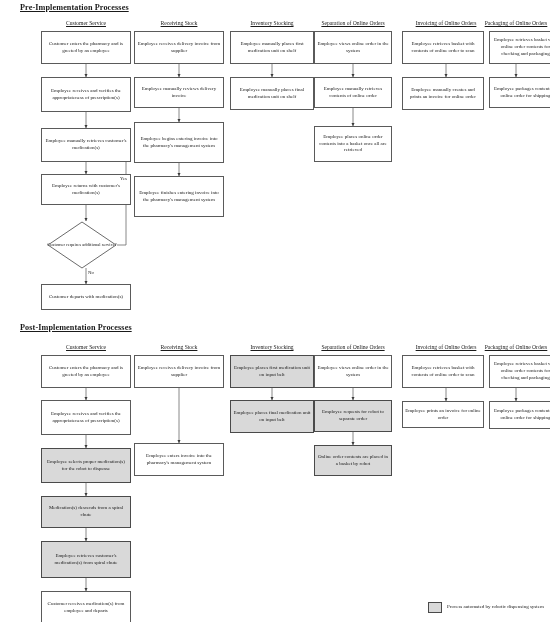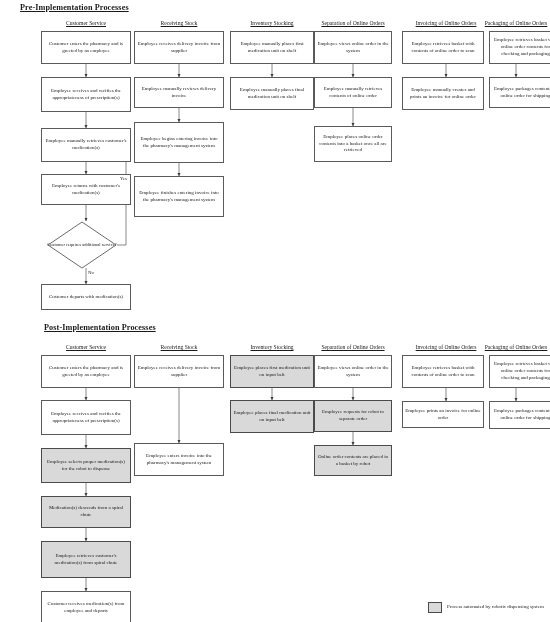--- a/index.html
+++ b/index.html
@@ -154,21 +154,21 @@
 
       <path d="M500,388 L500,401"></path>
     </g>
 
     <g stroke="#6b6b6b" stroke-width="0.8" fill="none">
       <path d="M101,245 L110,245 L110,143 L103,143" marker-end="url(#ahl)"></path>
     </g>
   </svg>
 
   <div class="section-title" style="left:4px; top:3px;">Pre-Implementation Processes</div>
-  <div class="section-title" style="left:4px; top:323px;margin-left:24px;">Post-Implementation Processes</div>
+  <div class="section-title" style="left:4px; top:323px;">Post-Implementation Processes</div>
 
   <div class="col-title" style="left:70px; top:20px;">Customer Service</div>
   <div class="col-title" style="left:163px; top:20px;">Receiving Stock</div>
   <div class="col-title" style="left:256px; top:20px;">Inventory Stocking</div>
   <div class="col-title" style="left:337px; top:20px;">Separation of Online Orders</div>
   <div class="col-title" style="left:430px; top:20px;">Invoicing of Online Orders</div>
   <div class="col-title" style="left:500px; top:20px;">Packaging of Online Orders</div>
 
   <div class="node" style="left:25px; top:31px; width:90px; height:33px;">
     <span>Customer enters the pharmacy and is greeted by an employee</span>

